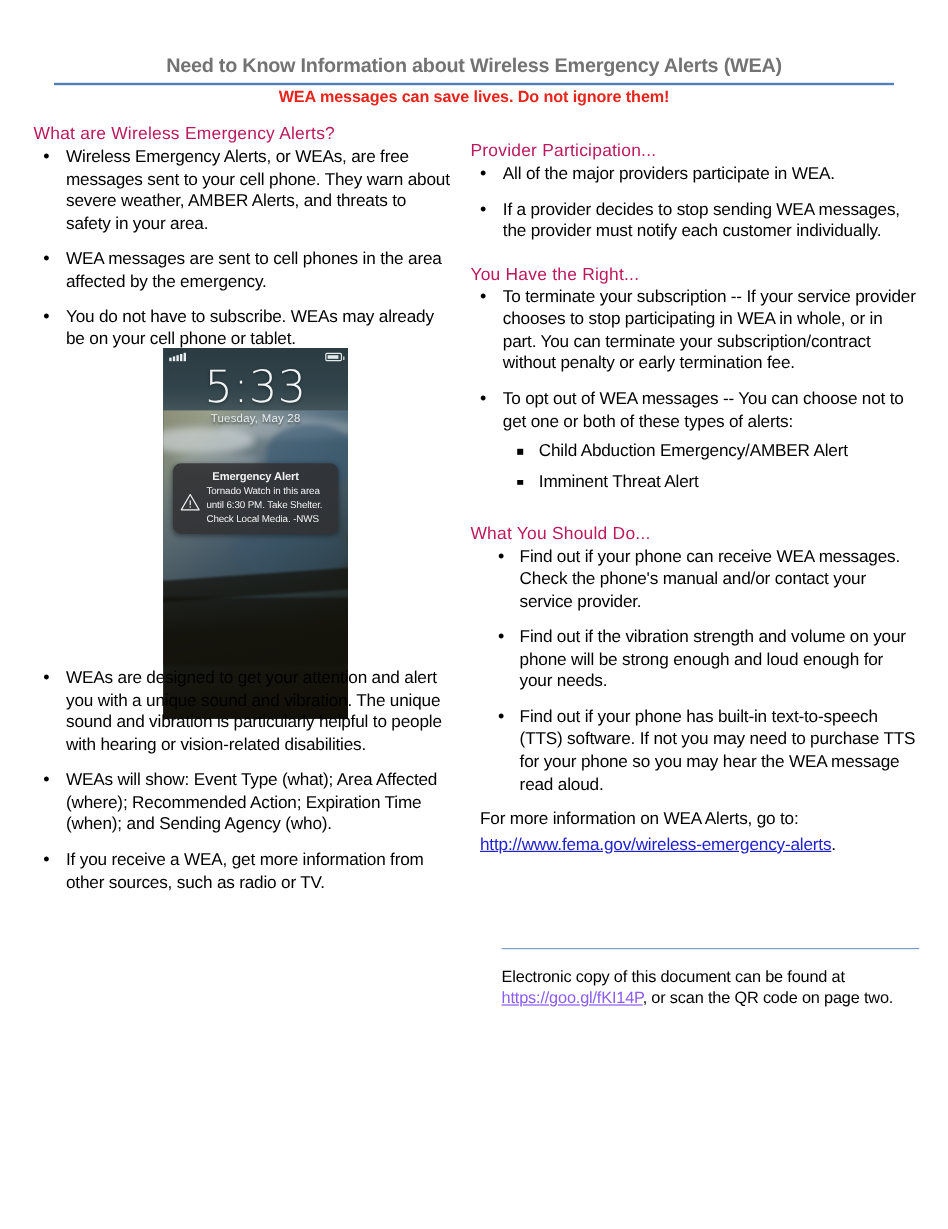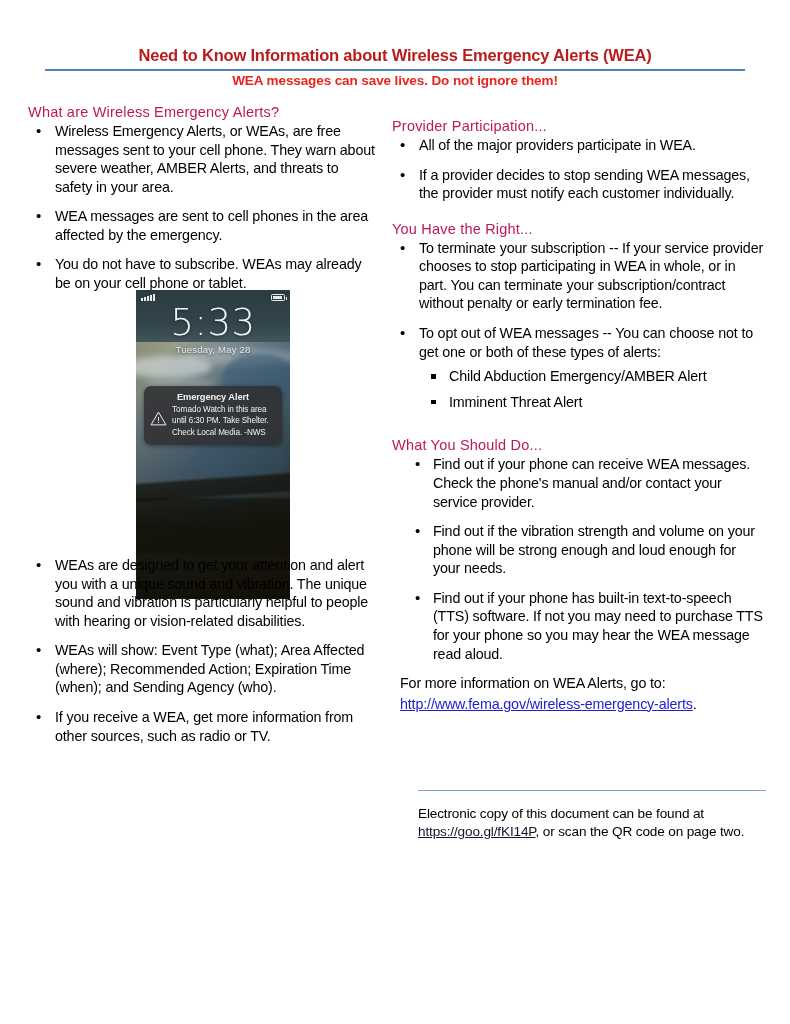--- a/index.html
+++ b/index.html
@@ -25,21 +25,21 @@
   
   .doc-title {
     position: absolute;
     left: 45px;
     top: 46px;
     width: 700px;
     text-align: center;
     font-size: 16.5px;
     font-weight: bold;
     letter-spacing: -0.2px;
-    color: #b91c1c;
+    color: #737373;
   }
   .title-rule {
     position: absolute;
     left: 45px;
     top: 69px;
     width: 700px;
     height: 1.6px;
     background: #4f81bd;
   }
   .doc-subtitle {
@@ -139,21 +139,21 @@
   }
   .para.indent-l {
     margin-left: 8px;
   }
 
   a.link-blue {
     color: #2020d0;
     text-decoration: underline;
   }
   a.link-purple {
-    color: #0f172a;
+    color: #8b5cf6;
     text-decoration: underline;
   }
 
   
   .footer-box {
     position: absolute;
     left: 418px;
     top: 790px;
     width: 348px;
   }

